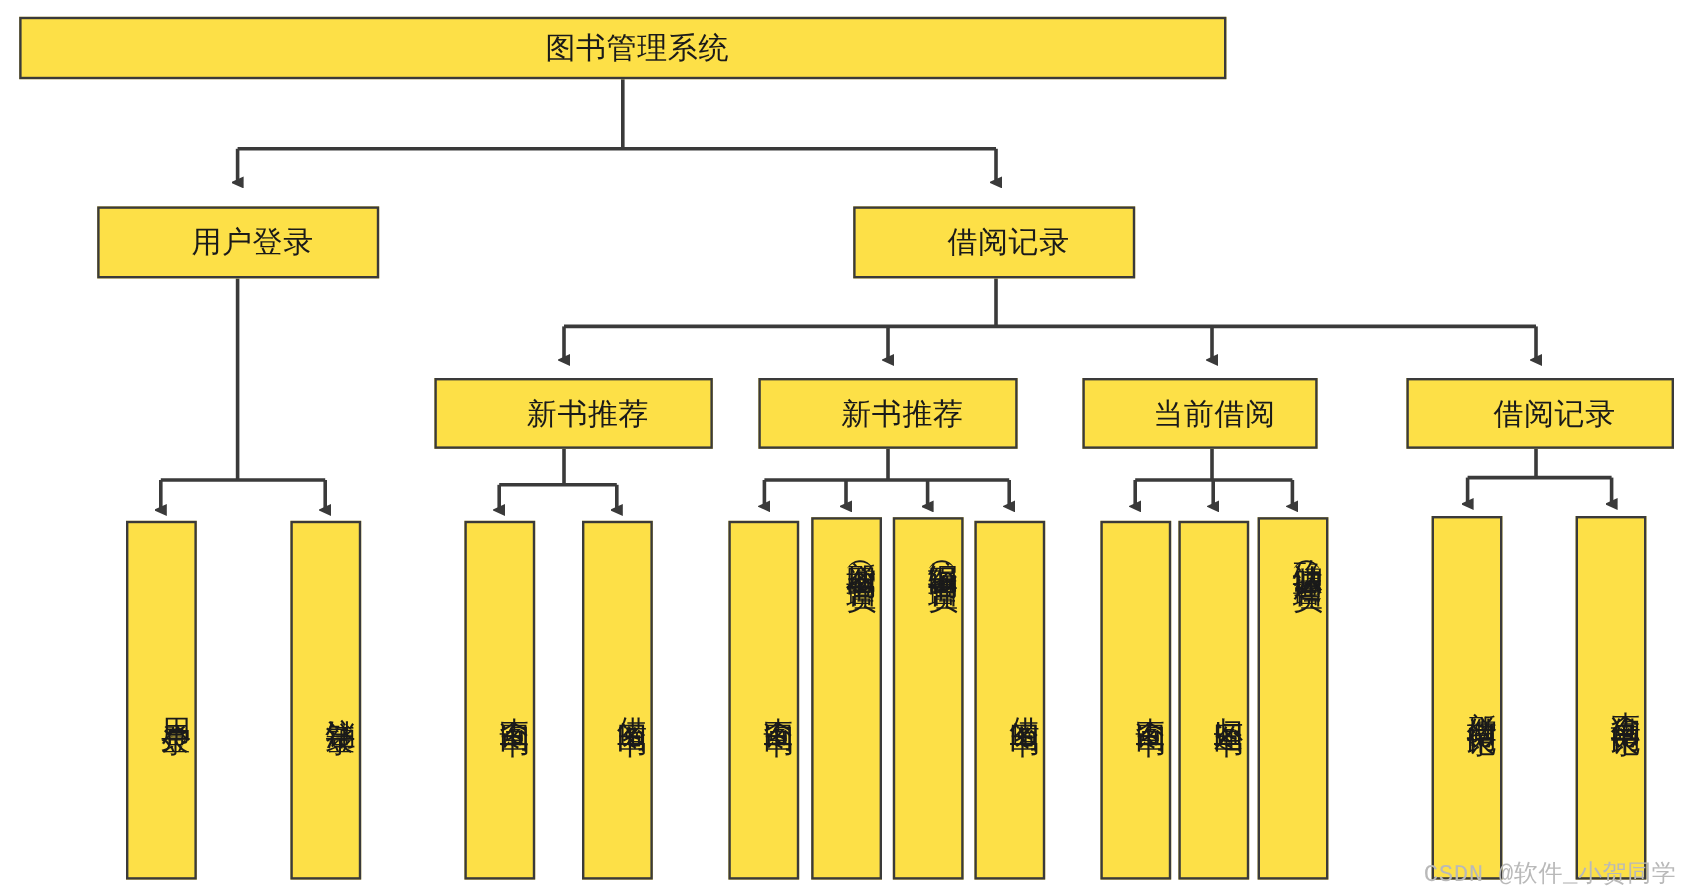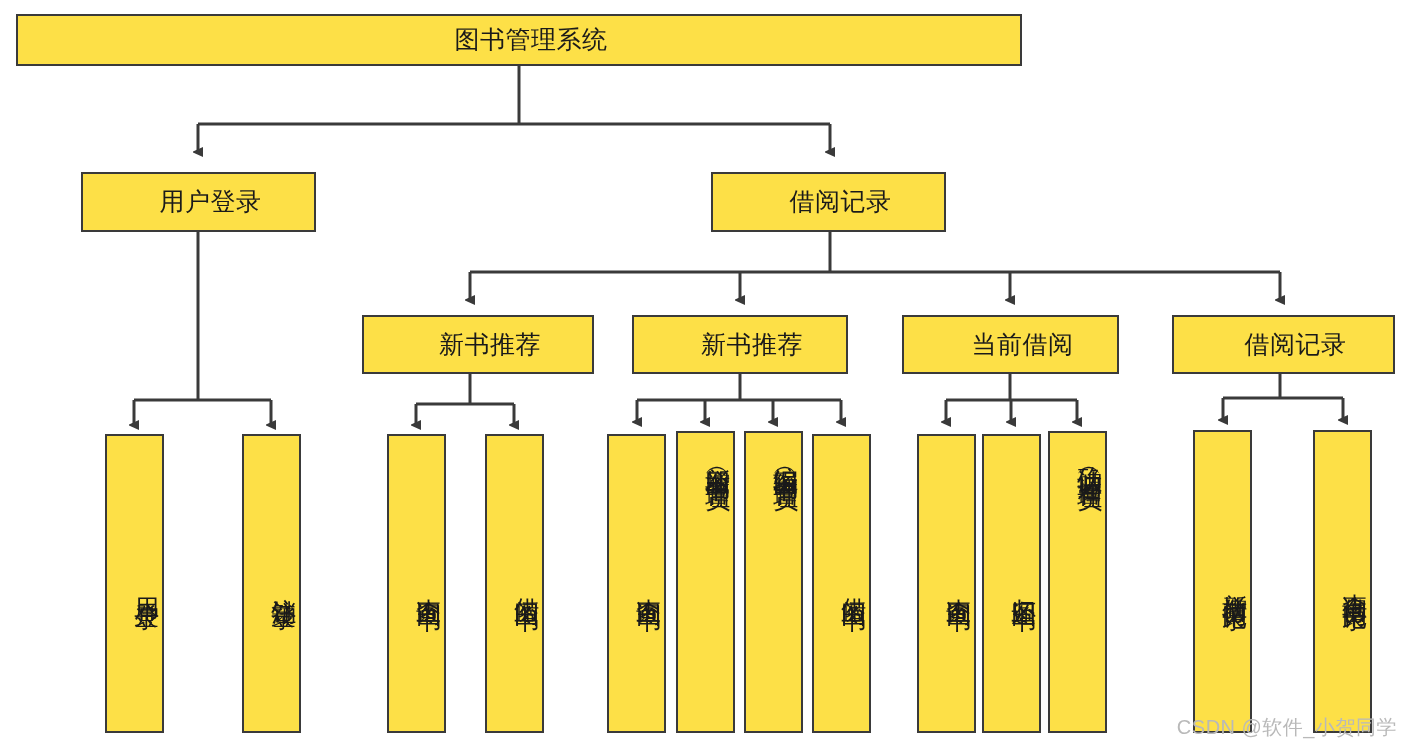--- a/index.html
+++ b/index.html
@@ -67,21 +67,21 @@
     padding-top: 0;
   }
   .watermark {
     position: absolute;
     right: 8px;
     bottom: 6px;
     font-size: 20px;
     color: #b9b9b9;
     letter-spacing: 0.5px;
     white-space: nowrap;
-    font-family: Liberation Sans, sans-serif;
+    font-family: Liberation Mono, monospace;
     text-align: right;
   }
 </style>
 </head>
 <body>
 
 <div id="diagram-root">
 
   <svg class="connectors" viewBox="0 0 1405 747" xmlns="http://www.w3.org/2000/svg">
     <defs>
@@ -147,21 +147,21 @@
   </div>
 
   <div class="node h" style="left:362px; top:315px; width:232px; height:59px;">
     <span>新书推荐</span>
   </div>
 
   <div class="node h" style="left:632px; top:315px; width:216px; height:59px;">
     <span>新书推荐</span>
   </div>
 
-  <div class="node h" style="left:902px; top:315px; width:217px; height:59px;">
+  <div class="node h" style="left:902px; top:315px; width:196px; height:59px;">
     <span>当前借阅</span>
   </div>
 
   <div class="node h" style="left:1172px; top:315px; width:223px; height:59px;">
     <span>借阅记录</span>
   </div>
 
   <div class="node v center" style="left:105px; top:434px; width:59px; height:299px;">
     <span class="vtext">用户登录</span>
   </div>

